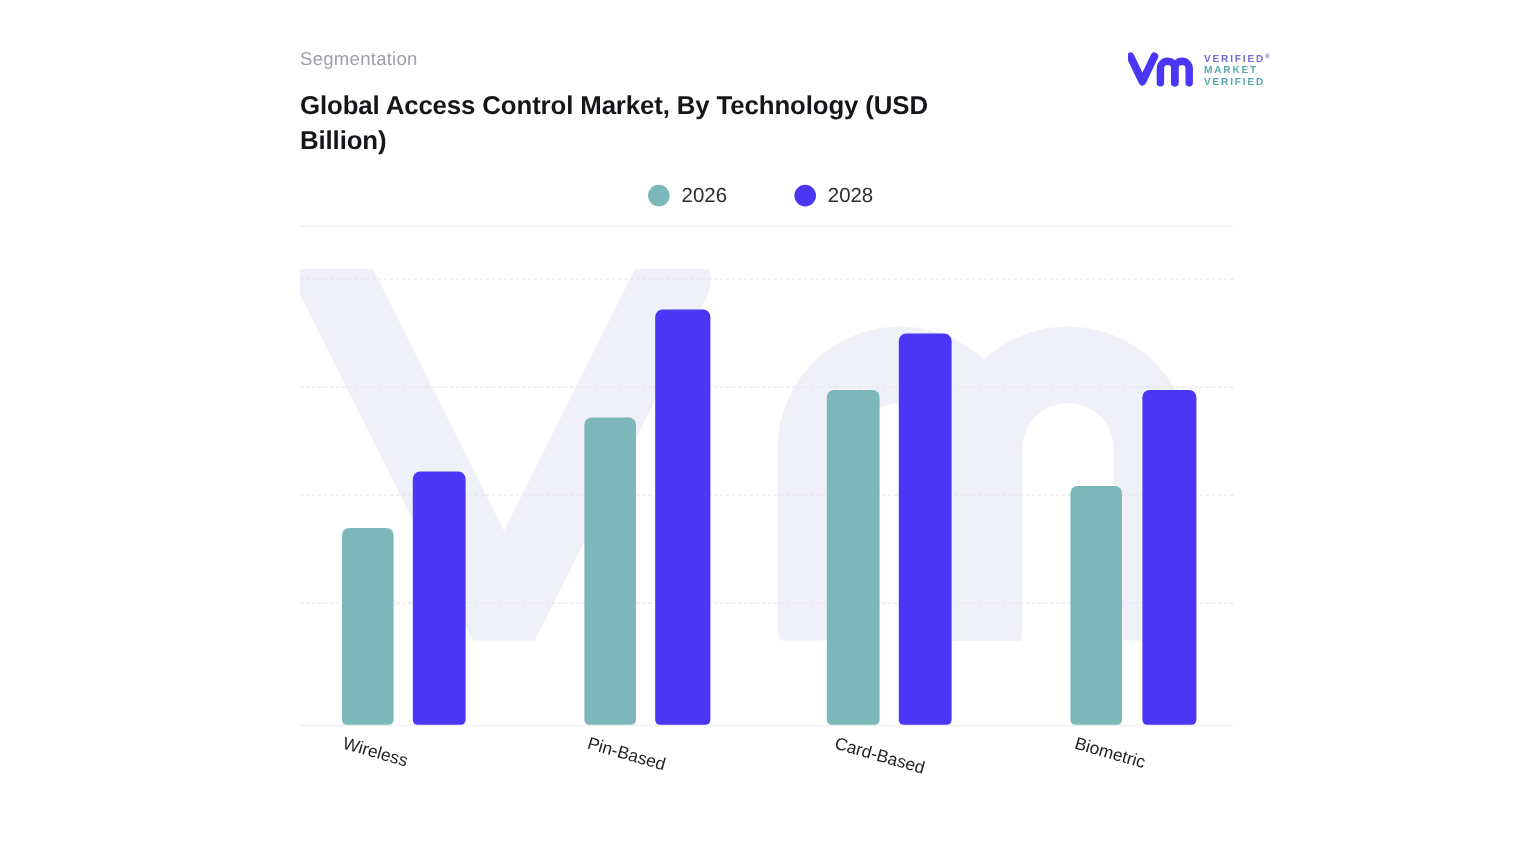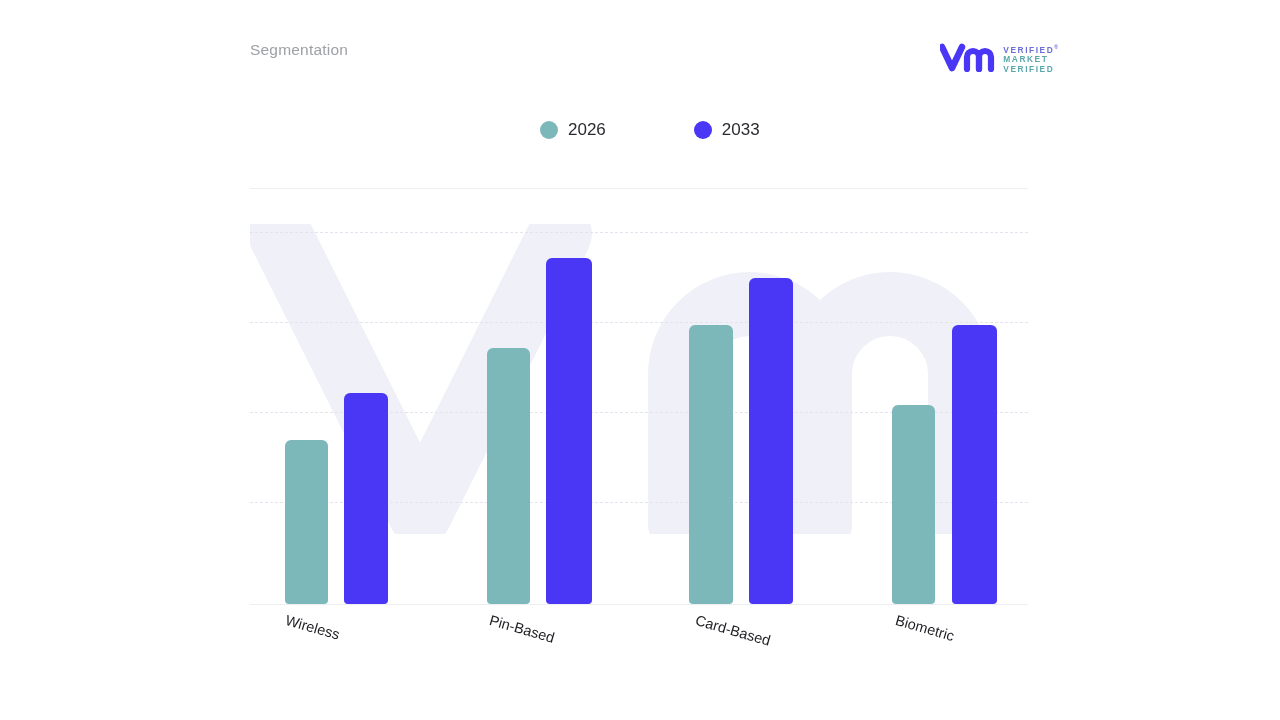--- a/index.html
+++ b/index.html
@@ -65,24 +65,24 @@
   .logo-reg {
     font-size: 5px;
     vertical-align: super;
     letter-spacing: 0;
     color: #6b6fd6;
   }
 
   
   .legend {
     position: absolute;
-    left: 500px; top: 120px;
+    left: 500px; top: 153px;
     display: flex;
     align-items: center;
-    gap: 88px;
+    gap: 56px;
     padding-left: 40px;
   }
   .legend-item { display: flex; align-items: center; gap: 10px; }
   .legend-dot { width: 18px; height: 18px; border-radius: 50%; display: block; }
   .legend-label { font-size: 17px; color: #2a2b30; }
 
   
   .divider {
     position: absolute;
     left: 250px; top: 188px;
@@ -146,20 +146,21 @@
     transform-origin: left top;
   }
 </style>
 </head>
 <body>
 
 <div class="page">
 
   <div class="header">
     <div class="eyebrow">Segmentation</div>
+    <div class="title">Global Access Control Market, By Technology (USD Billion)</div>
   </div>
 
   <div class="logo">
     <span class="logo-mark">
       <svg viewBox="0 0 56 30" width="56" height="30" aria-hidden="true">
         <path d="M2 4 L12 25 L22 4" fill="none" stroke="#4a36f5" stroke-width="6.5" stroke-linecap="round" stroke-linejoin="round"></path>
         <path d="M27 26 L27 14 A6 6 0 0 1 39 14 L39 26" fill="none" stroke="#4a36f5" stroke-width="6.2" stroke-linecap="round"></path>
         <path d="M39 26 L39 14 A6 6 0 0 1 51 14 L51 26" fill="none" stroke="#4a36f5" stroke-width="6.2" stroke-linecap="round"></path>
       </svg>
     </span>
@@ -170,21 +171,21 @@
     </span>
   </div>
 
   <div class="legend">
     <div class="legend-item">
       <span class="legend-dot" style="background:#7cb8ba"></span>
       <span class="legend-label">2026</span>
     </div>
     <div class="legend-item">
       <span class="legend-dot" style="background:#4a36f5"></span>
-      <span class="legend-label">2033</span>
+      <span class="legend-label">2028</span>
     </div>
   </div>
 
   <div class="divider"></div>
 
   <div class="chart">
     <div class="plot">
       <div class="watermark">
         <svg viewBox="0 0 778 310" width="778" height="310" aria-hidden="true">
           <g fill="none" stroke="#f0f0f9" stroke-width="64" stroke-linecap="round" stroke-linejoin="round">

